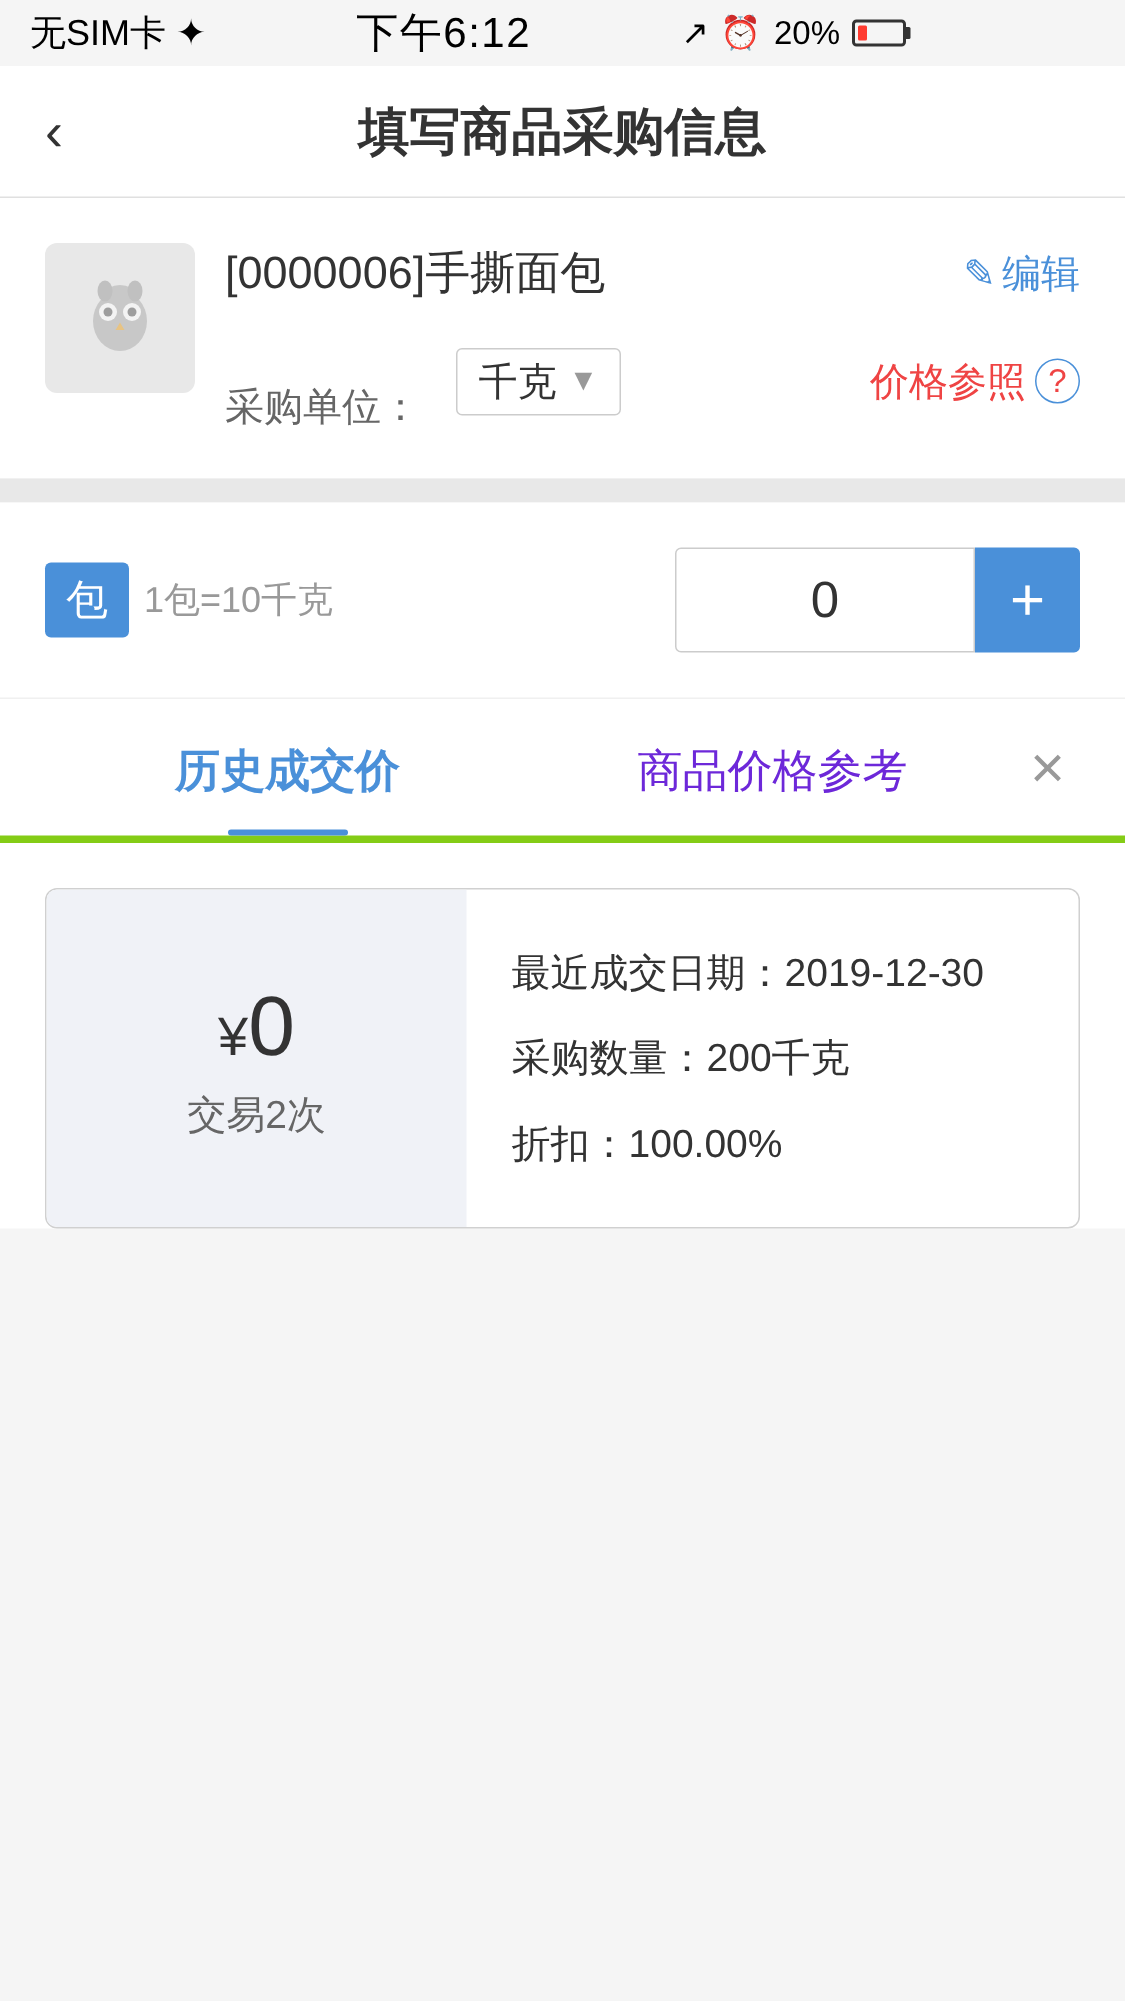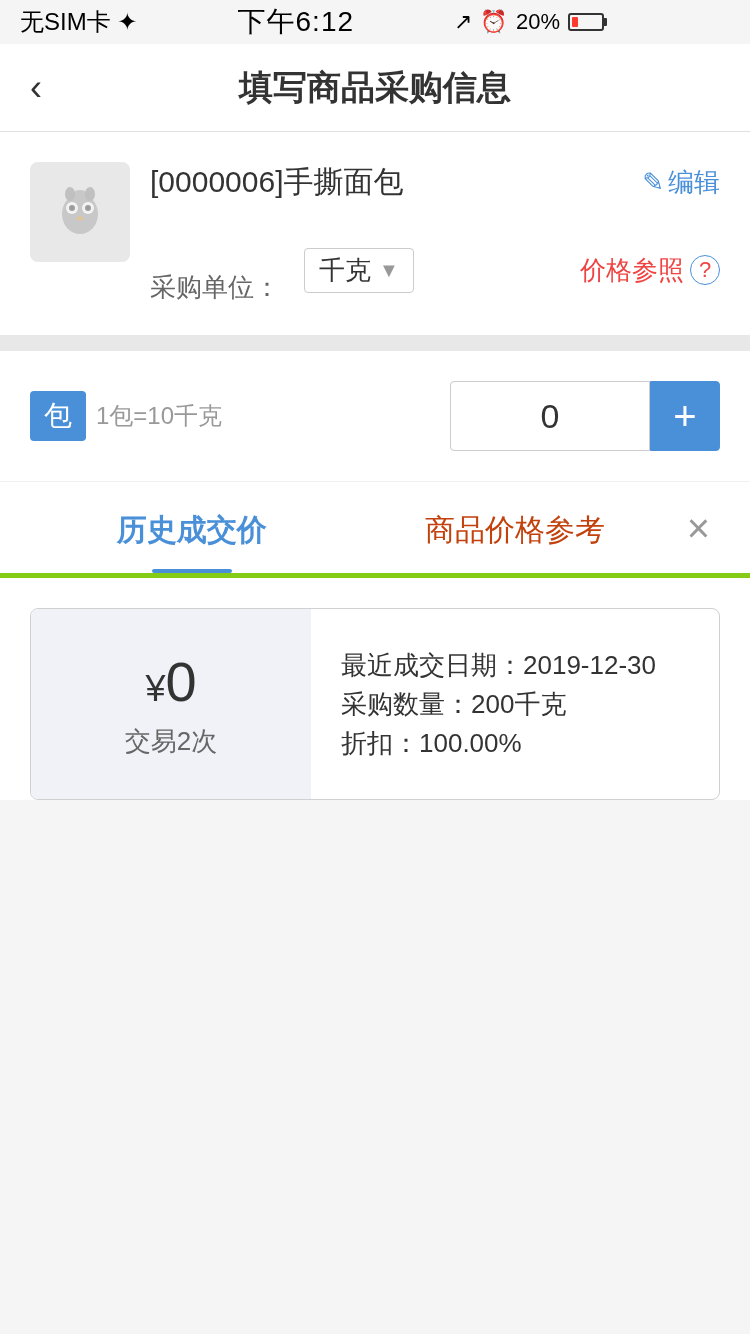--- a/index.html
+++ b/index.html
@@ -124,21 +124,21 @@
       height: 60px;
       opacity: 0.5;
     }
     .product-info {
       flex: 1;
     }
     .product-name-row {
       display: flex;
       justify-content: space-between;
       align-items: center;
-      margin-bottom: 32px;
+      margin-bottom: 16px;
       gap: 42px;
     }
     .product-name {
       font-size: 30px;
       font-weight: 500;
       color: #333;
     }
     .edit-btn {
       font-size: 26px;
       color: #4a90d9;
@@ -252,21 +252,21 @@
       align-items: center;
       border-bottom: 5px solid #84cc16;
       padding: 0 30px;
       position: relative;
     }
     .tab-item {
       flex: 1;
       text-align: center;
       padding: 28px 0 22px;
       font-size: 30px;
-      color: #c2410c;
+      color: #6d28d9;
       position: relative;
       cursor: pointer;
     }
     .tab-item.active {
       color: #4a90d9;
       font-weight: 600;
     }
     .tab-item.active::after {
       content: '';
       position: absolute;
@@ -316,20 +316,21 @@
       font-size: 26px;
       color: #666;
       margin-top: 10px;
     }
     .price-right {
       flex: 1;
       padding: 36px 30px;
       display: flex;
       flex-direction: column;
       justify-content: flex-end;
+      gap: 18px;
     }
     .price-detail-row {
       font-size: 26px;
       color: #333;
       line-height: 1.5;
     }
 
     
     .main-bg {
       background: #f5f5f5;

